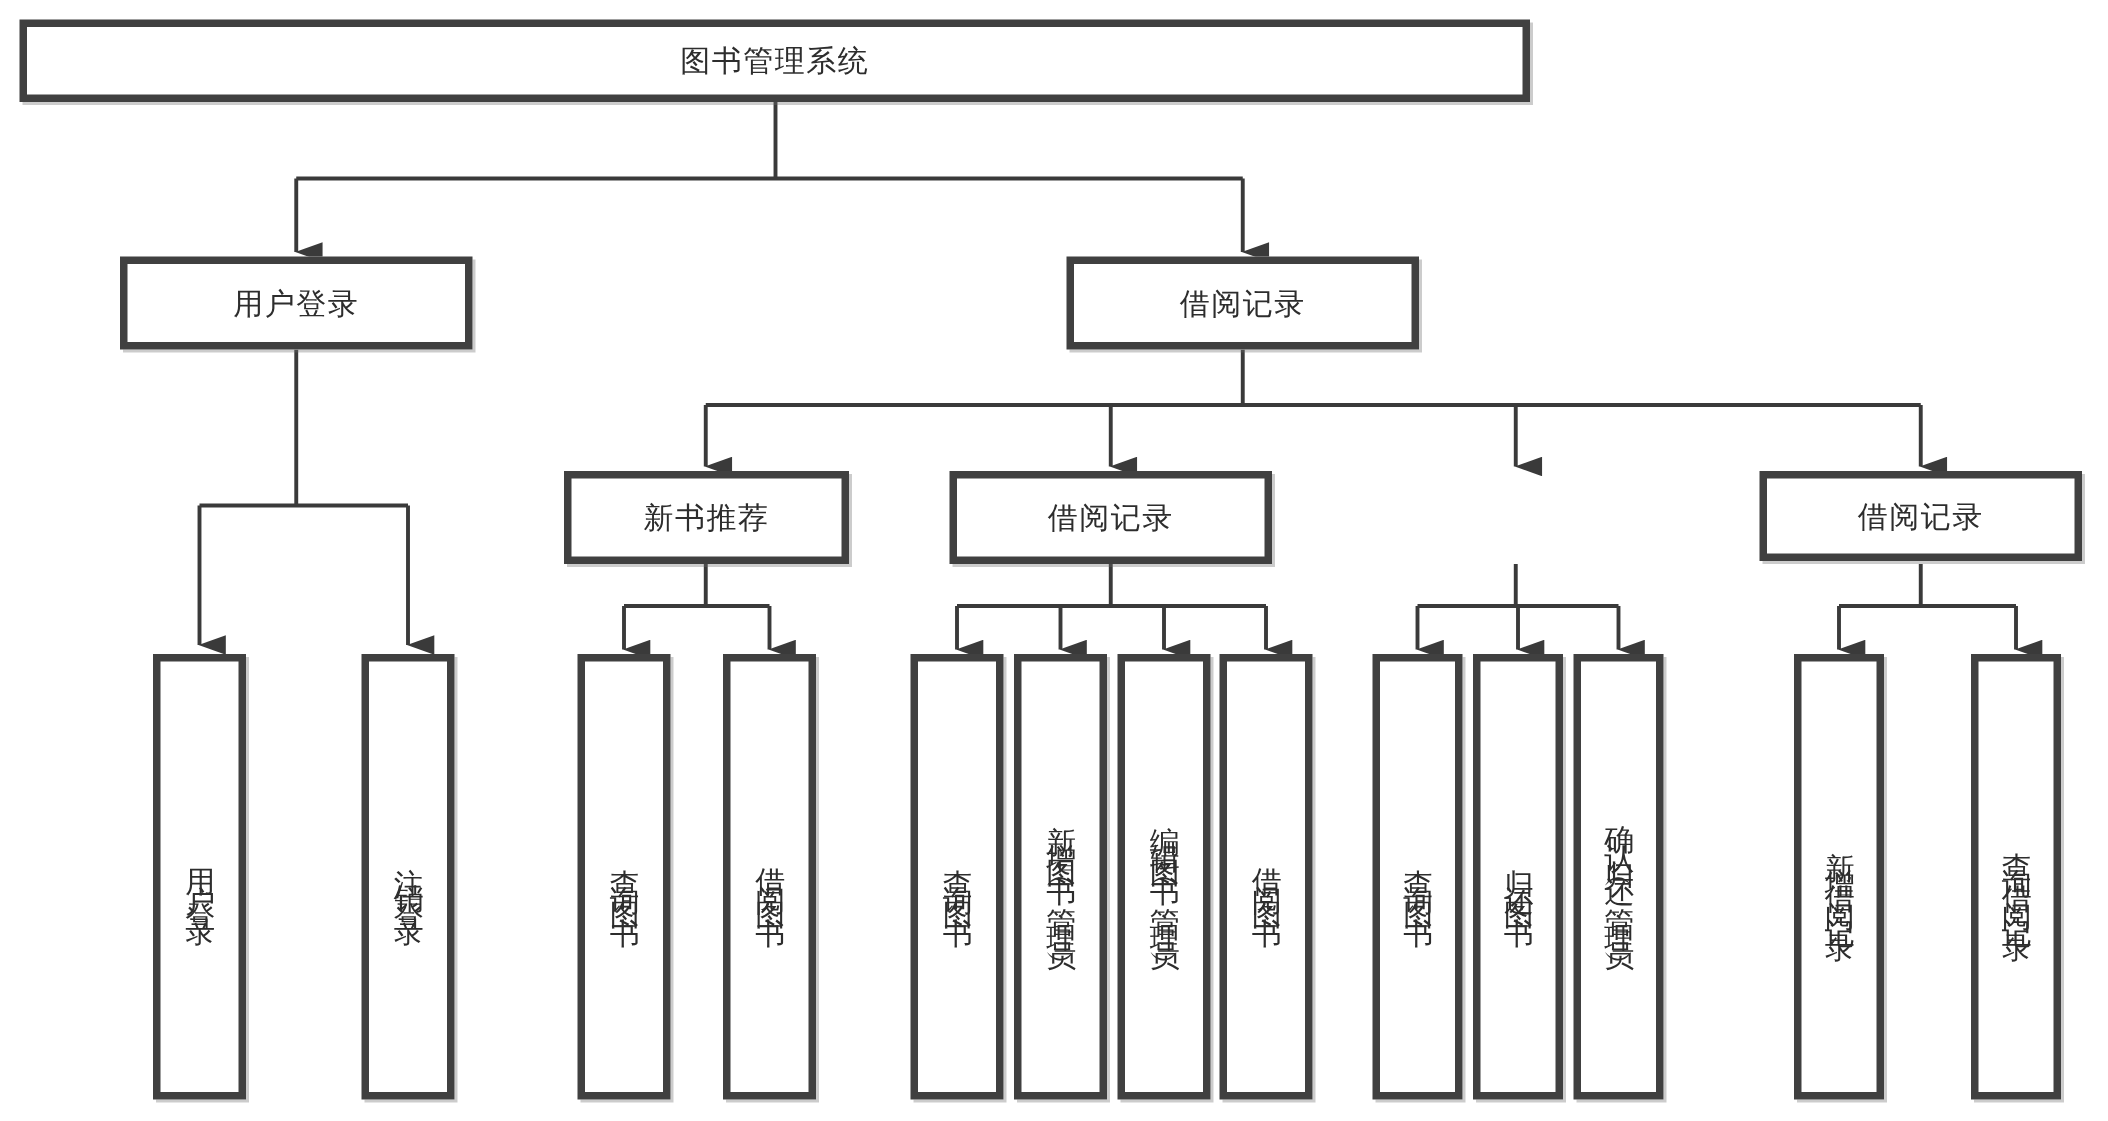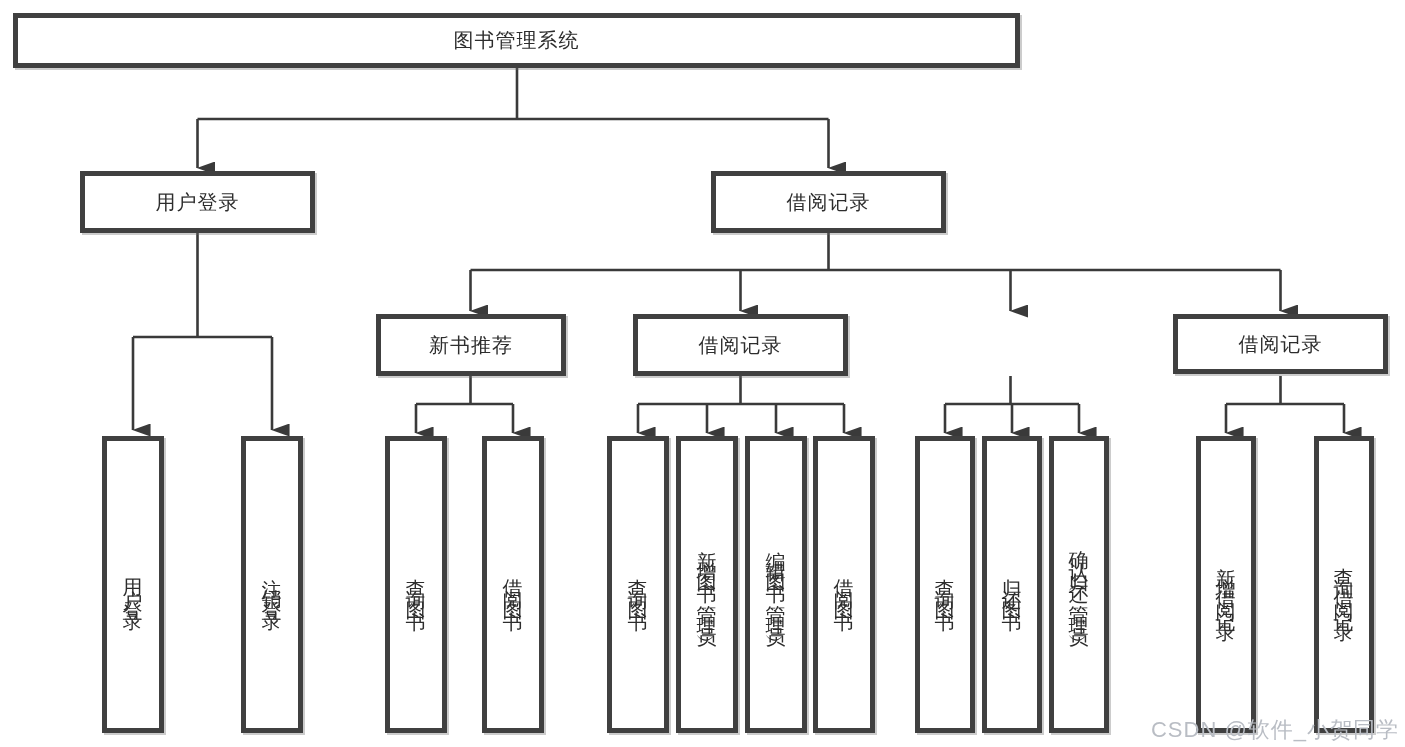--- a/index.html
+++ b/index.html
@@ -162,15 +162,14 @@
     <span>确认归还（管理员）</span>
   </div>
 
   <div class="box v" style="left:1196px;top:436px;width:60px;height:297px">
     <span>新增借阅记录</span>
   </div>
   <div class="box v" style="left:1314px;top:436px;width:60px;height:297px">
     <span>查询借阅记录</span>
   </div>
 
-  <div class="watermark">CSDN @软件_小贺同学</div>
 
 </div>
 
 </body></html>

